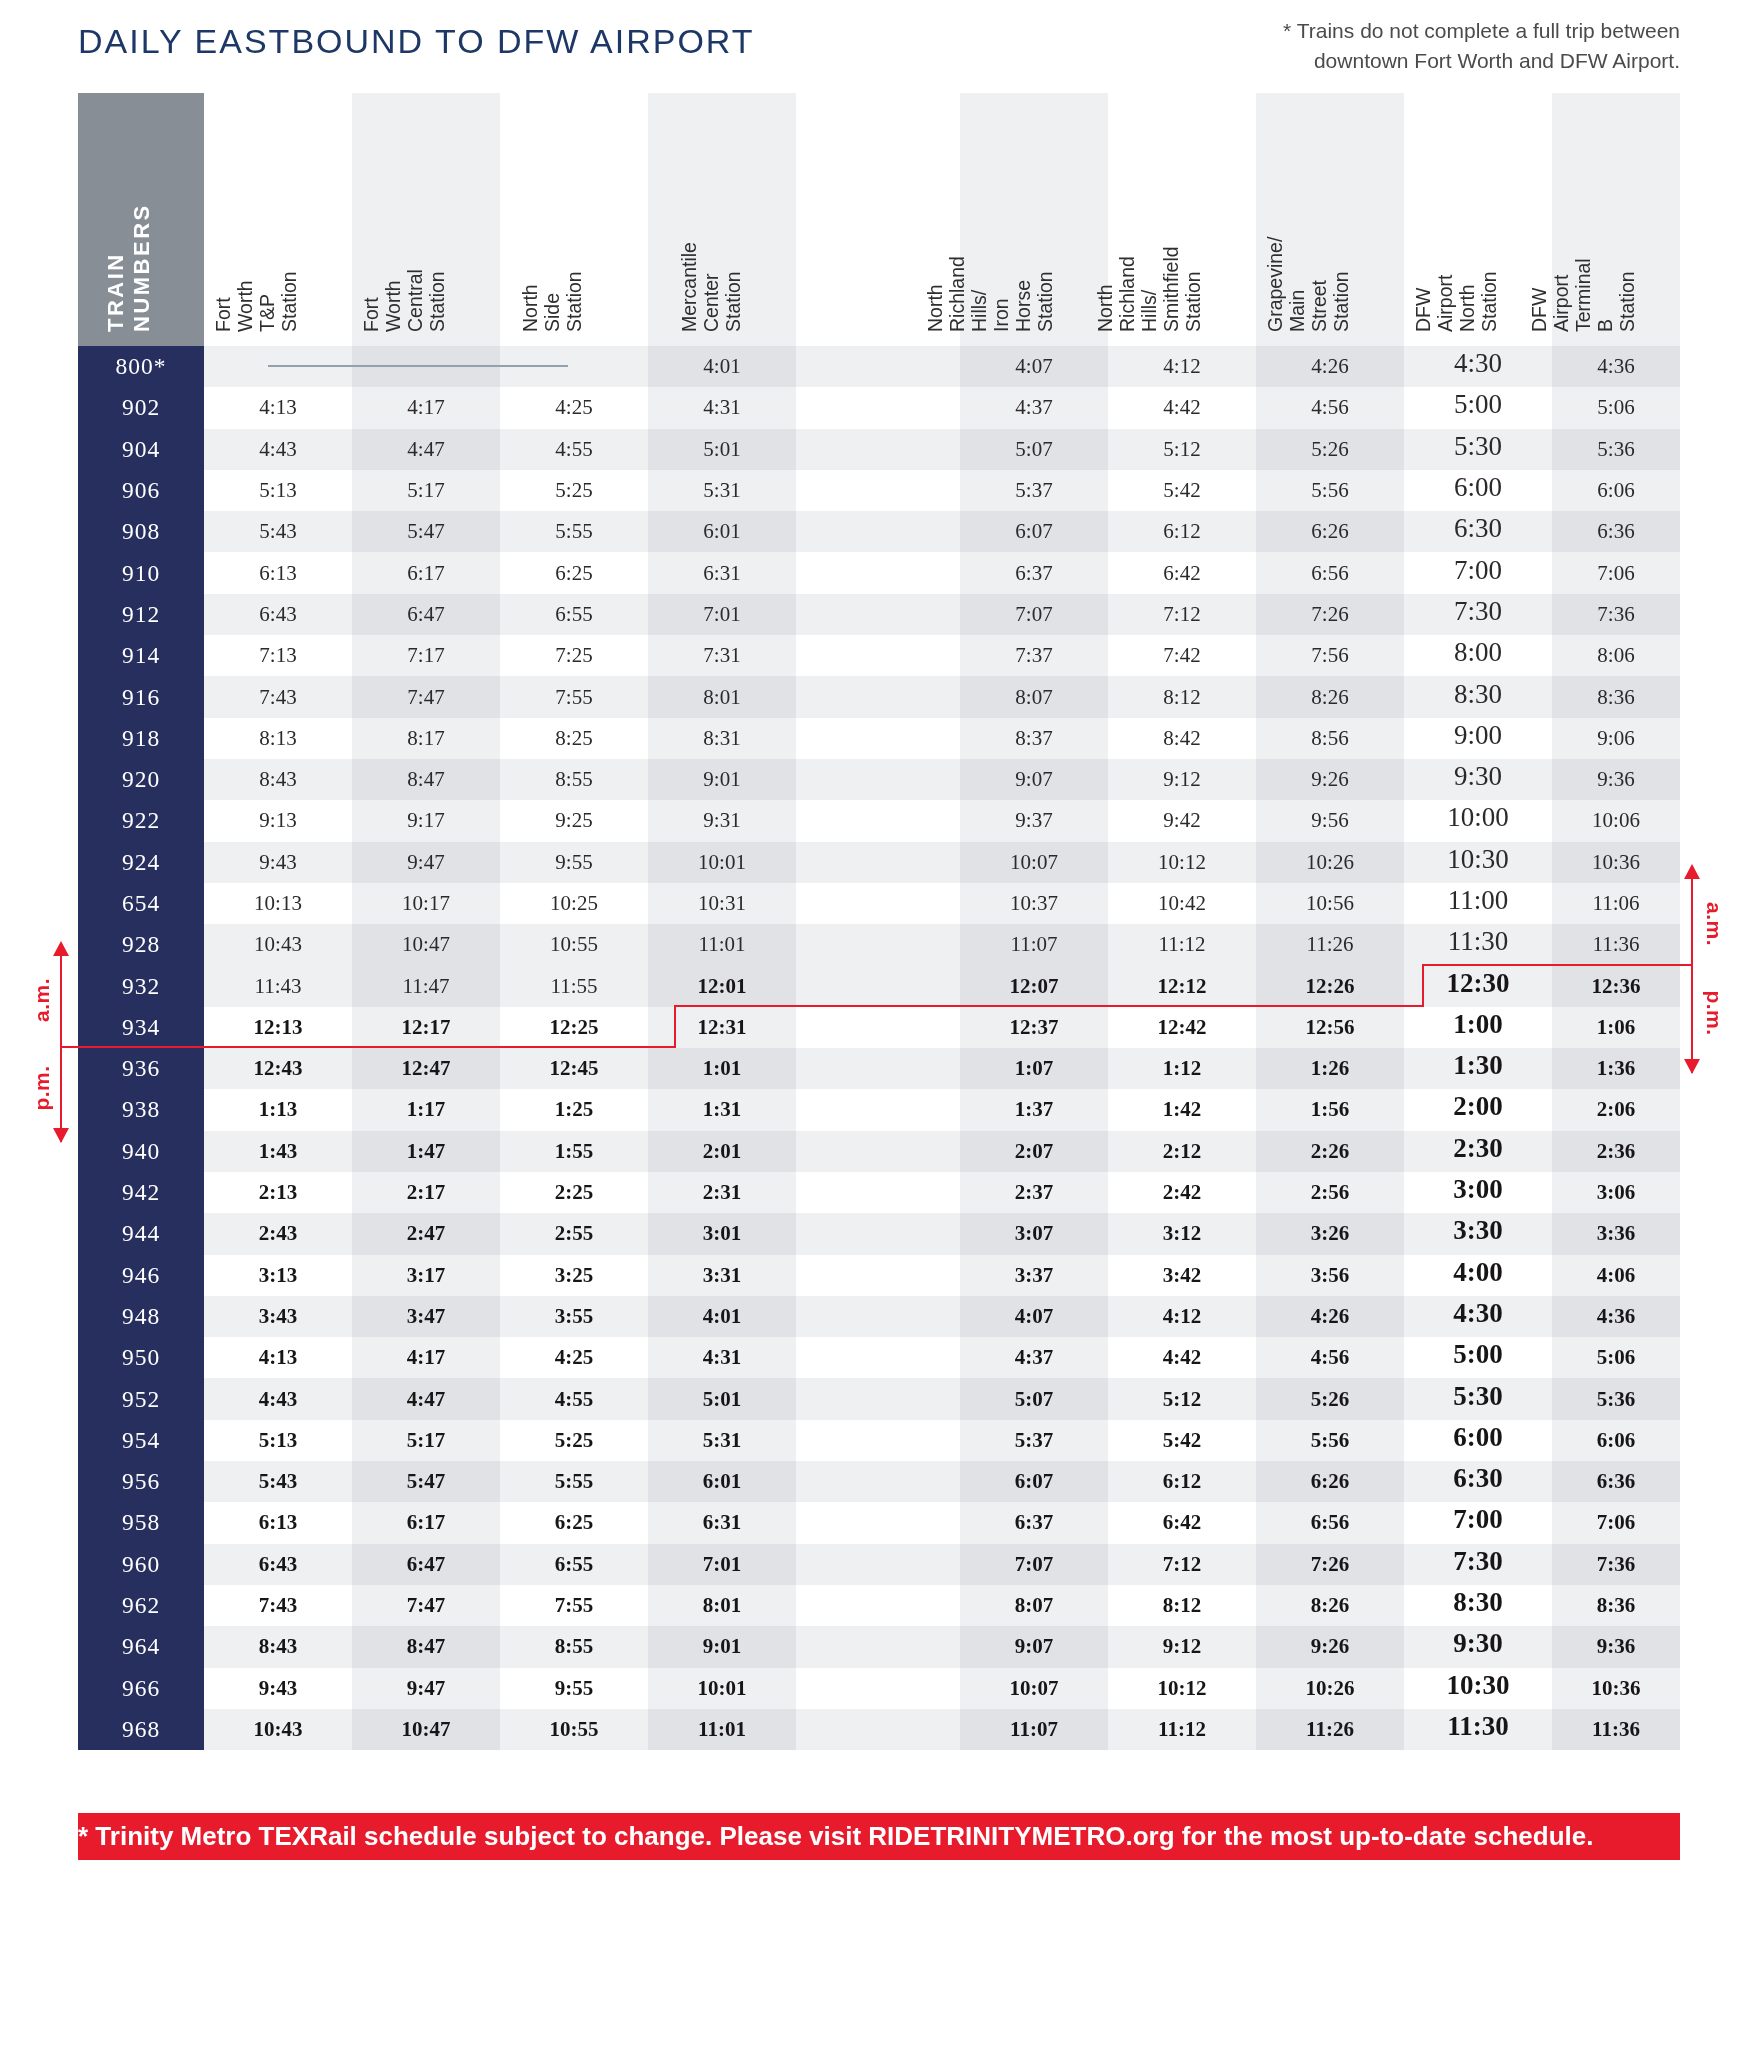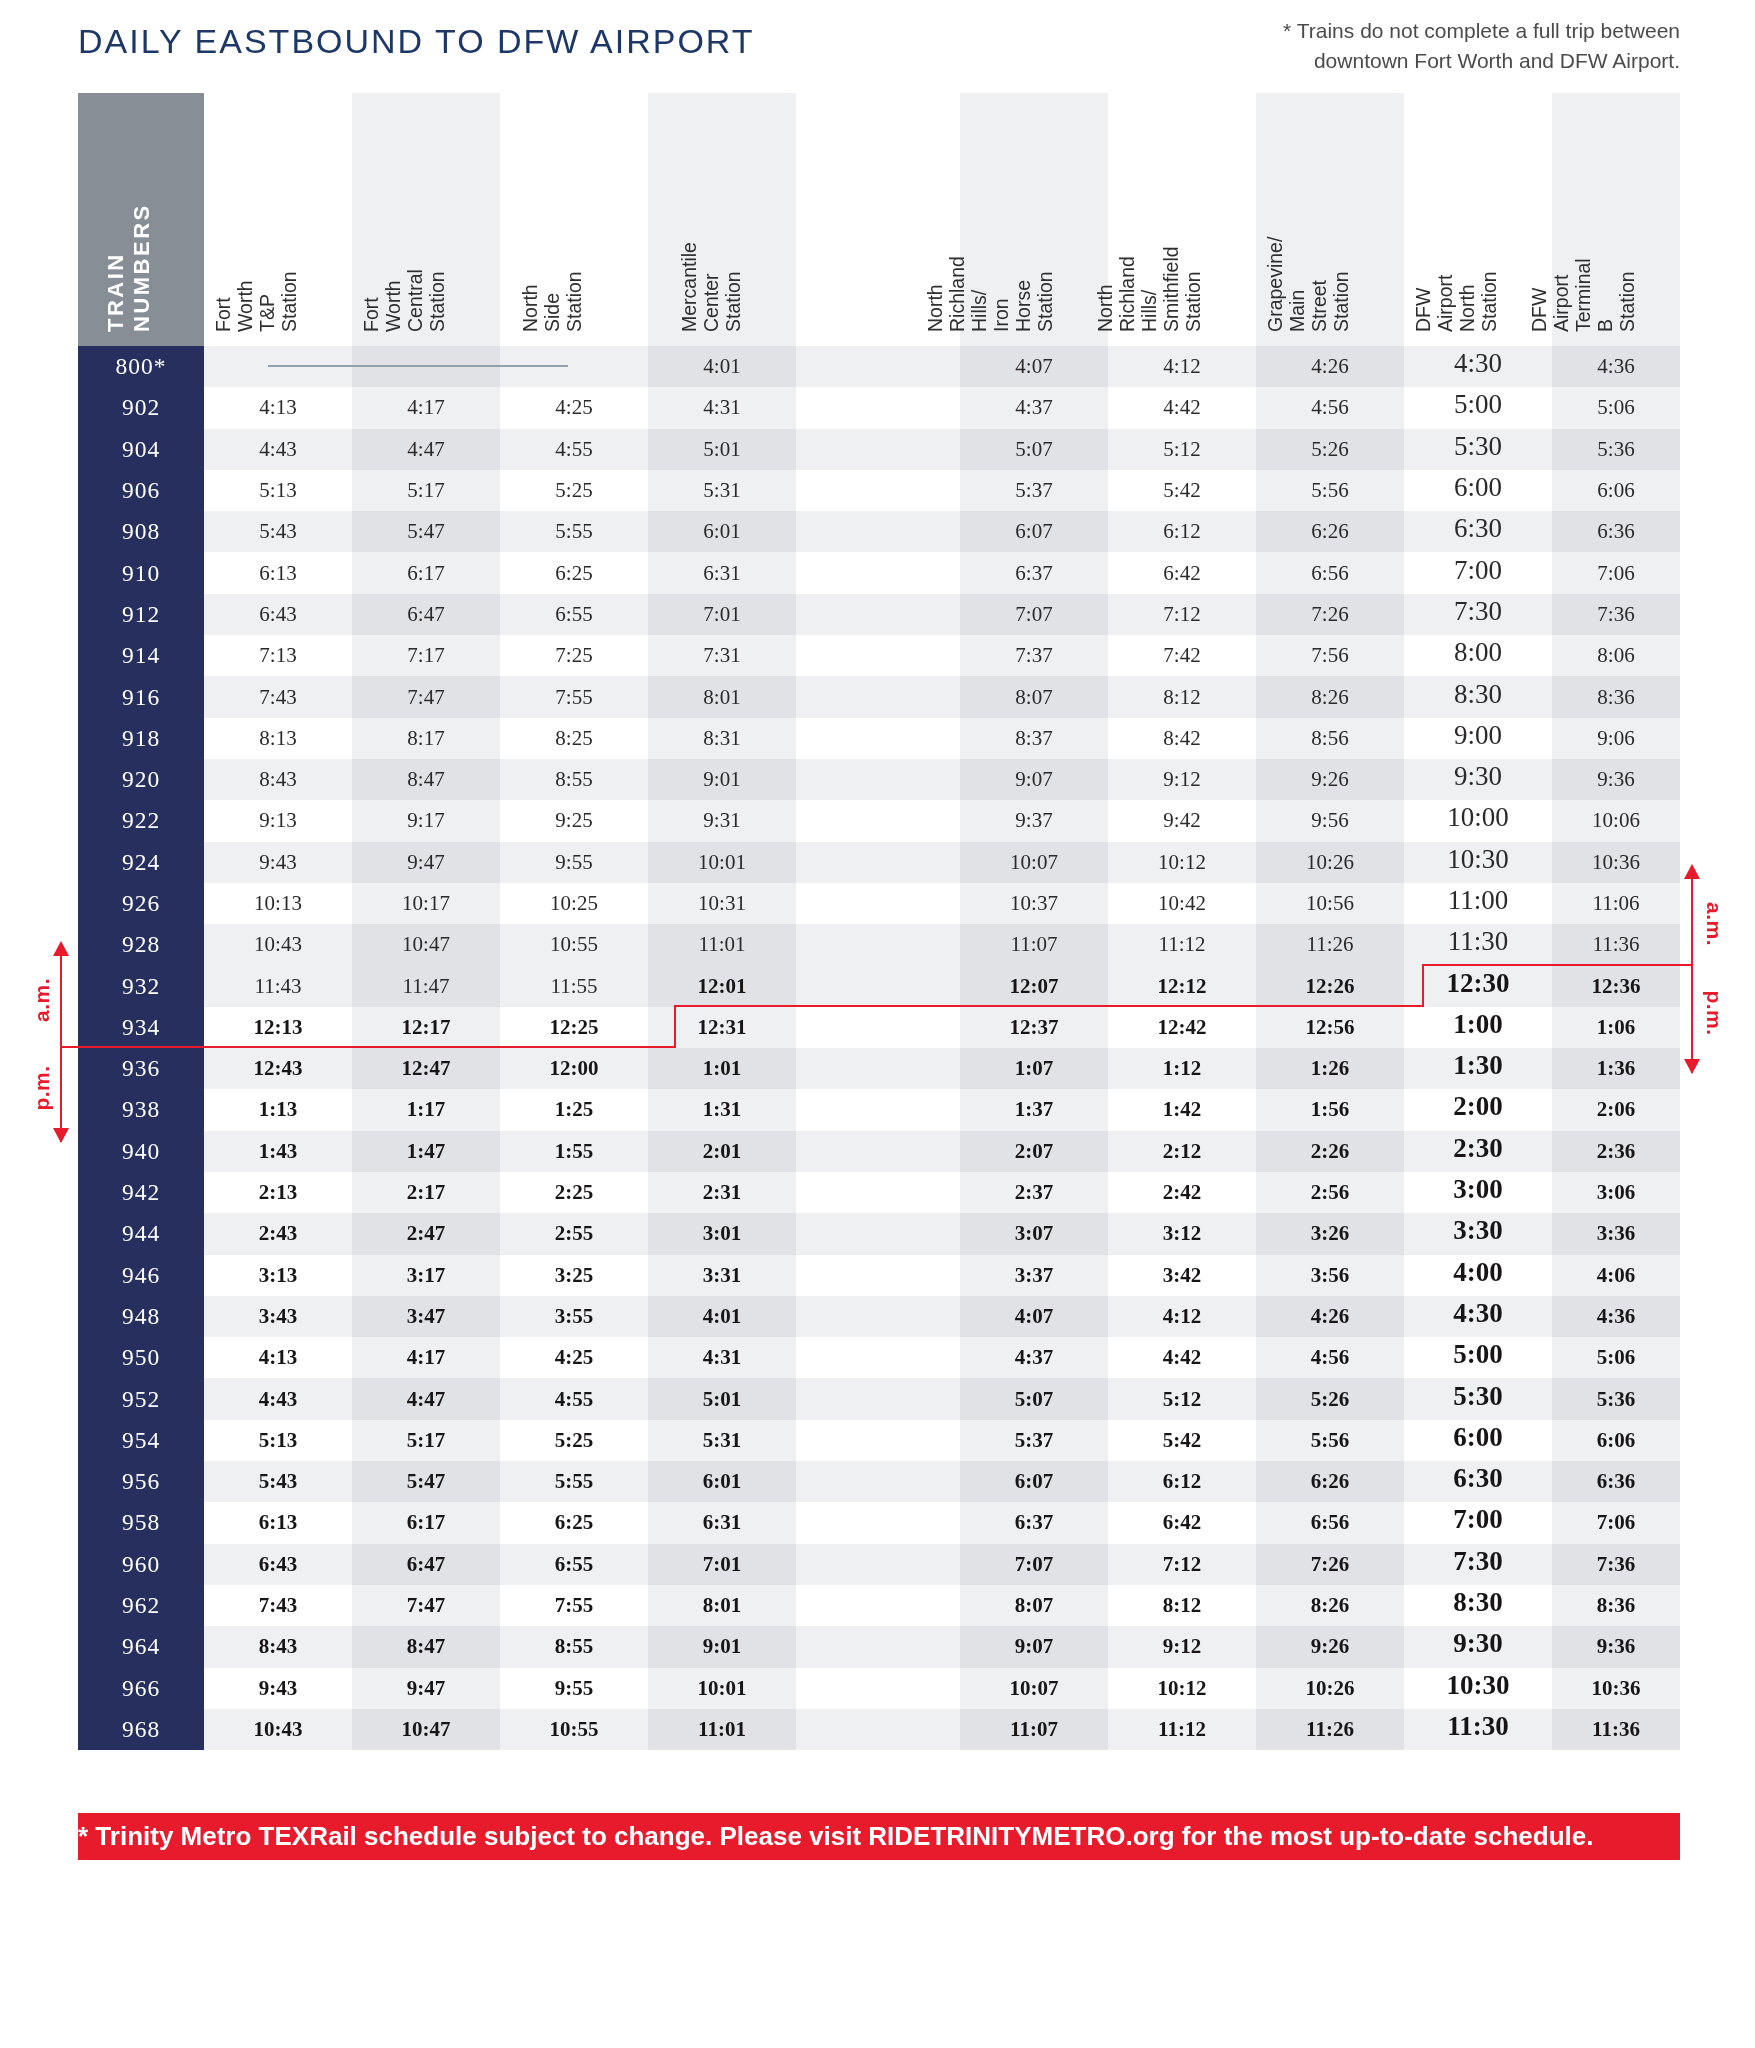--- a/index.html
+++ b/index.html
@@ -291,21 +291,21 @@
       <div class="cell">9:55</div>
       <div class="cell shade">10:01</div>
       <div class="cell"></div>
       <div class="cell shade">10:07</div>
       <div class="cell">10:12</div>
       <div class="cell shade">10:26</div>
       <div class="cell lift">10:30</div>
       <div class="cell shade">10:36</div>
     </div>
     <div class="row">
-      <div class="train-cell">926</div>
+      <div class="train-cell">654</div>
       <div class="cell">10:13</div>
       <div class="cell shade">10:17</div>
       <div class="cell">10:25</div>
       <div class="cell shade">10:31</div>
       <div class="cell"></div>
       <div class="cell shade">10:37</div>
       <div class="cell">10:42</div>
       <div class="cell shade">10:56</div>
       <div class="cell lift">11:00</div>
       <div class="cell shade">11:06</div>
@@ -346,21 +346,21 @@
       <div class="cell shade bold">12:37</div>
       <div class="cell bold">12:42</div>
       <div class="cell shade bold">12:56</div>
       <div class="cell bold lift">1:00</div>
       <div class="cell shade bold">1:06</div>
     </div>
     <div class="row odd">
       <div class="train-cell">936</div>
       <div class="cell bold">12:43</div>
       <div class="cell shade bold">12:47</div>
-      <div class="cell bold">12:00</div>
+      <div class="cell bold">12:45</div>
       <div class="cell shade bold">1:01</div>
       <div class="cell"></div>
       <div class="cell shade bold">1:07</div>
       <div class="cell bold">1:12</div>
       <div class="cell shade bold">1:26</div>
       <div class="cell bold lift">1:30</div>
       <div class="cell shade bold">1:36</div>
     </div>
     <div class="row">
       <div class="train-cell">938</div>

